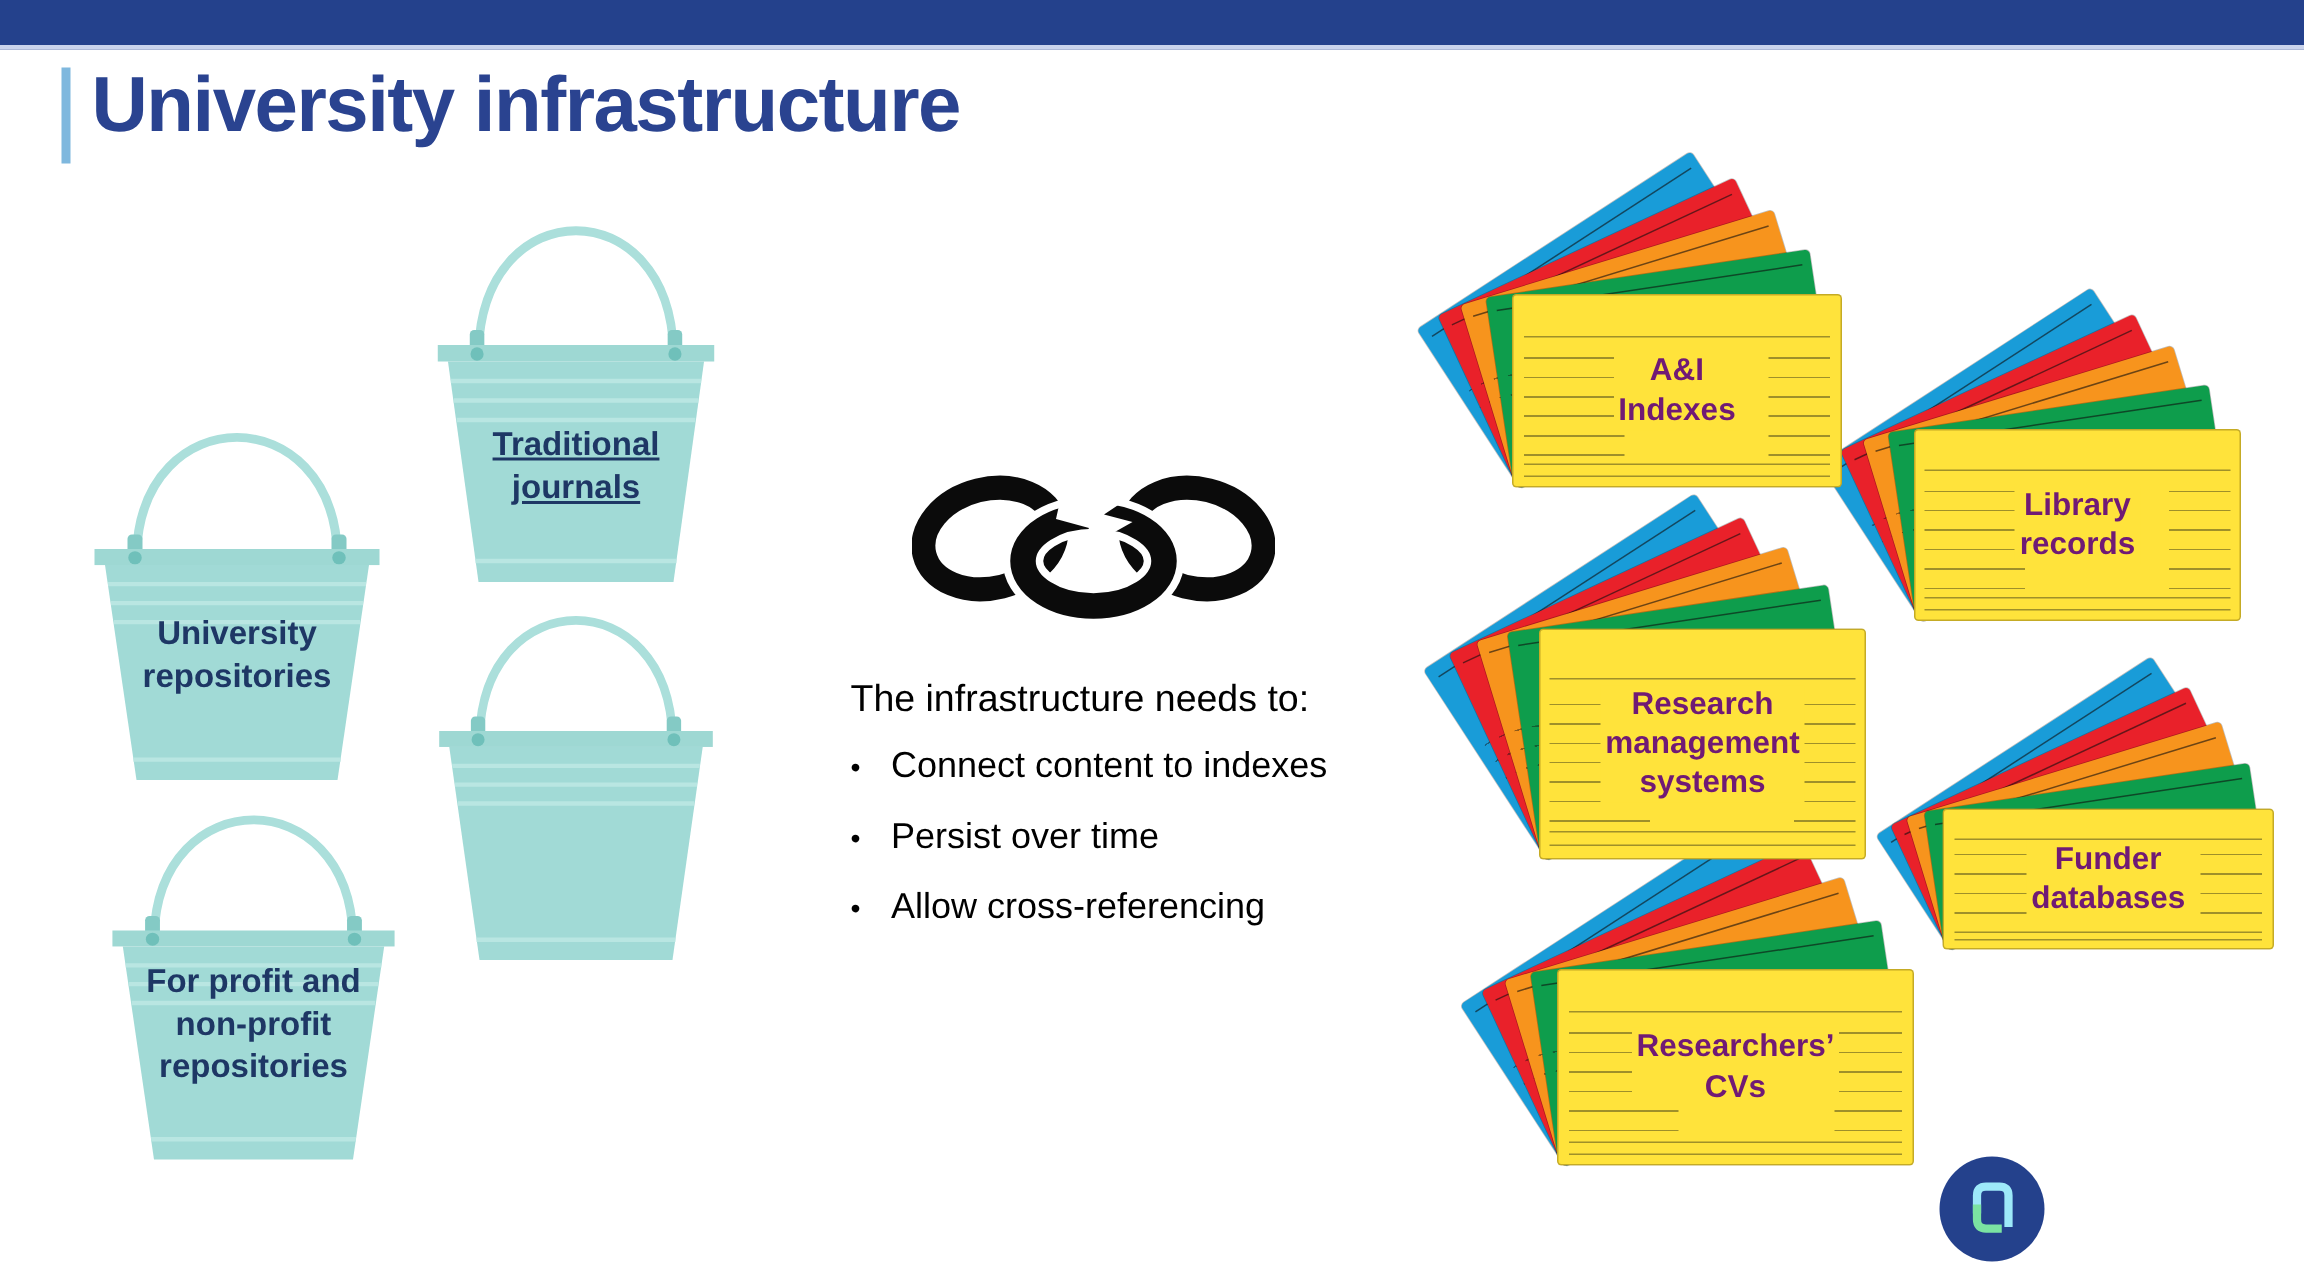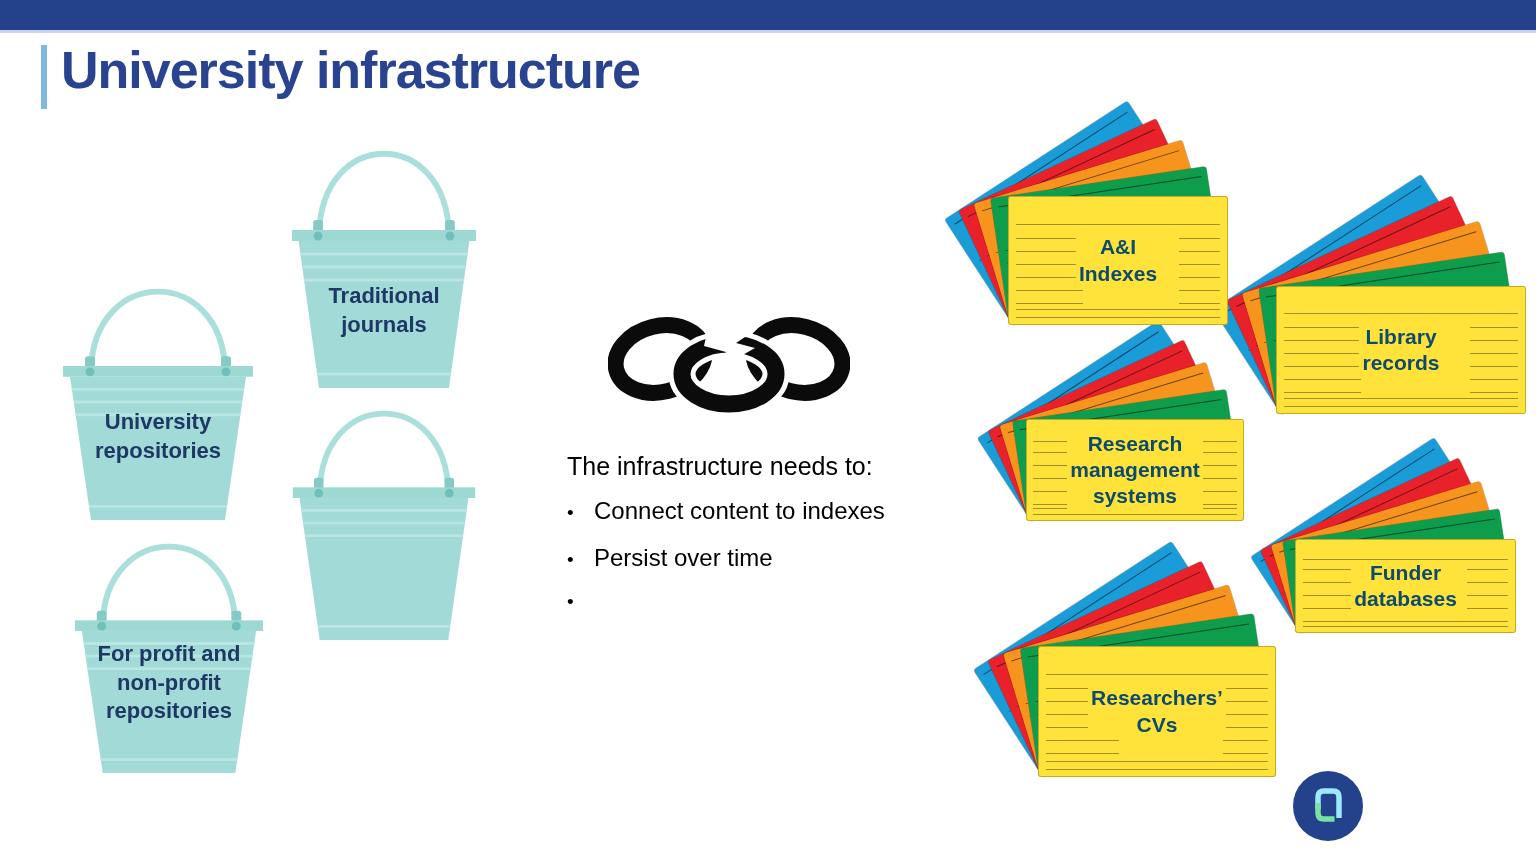--- a/index.html
+++ b/index.html
@@ -12,21 +12,21 @@
   .title-accent{position:absolute;left:41px;top:45px;width:6px;height:64px;background:#7FB8DE;}
   .slide-title{position:absolute;left:61px;top:40px;font-size:52px;font-weight:700;color:#2A4390;letter-spacing:-1px;white-space:nowrap;}
   
   .bucket{position:absolute;}
   .bucket svg{position:absolute;left:0;top:0;width:100%;height:100%;}
   .bucket-label{
     position:absolute;left:0;right:0;text-align:center;color:#1E3765;
     font-weight:700;font-size:22px;line-height:1.3;white-space:pre-line;
   }
   .bucket-1{left:287px;top:150px;width:194px;height:240px;}
-  .bucket-1 .bucket-label{top:132px;}
+  .bucket-1 .bucket-label{top:132px;text-decoration:underline;}
   .bucket-2{left:58px;top:288px;width:200px;height:234px;}
   .bucket-2 .bucket-label{top:120px;}
   .bucket-3{left:288px;top:410px;width:192px;height:232px;}
   .bucket-3 .bucket-label{top:124px;}
   .bucket-4{left:70px;top:543px;width:198px;height:232px;}
   .bucket-4 .bucket-label{top:97px;}
   
   .chain{position:absolute;left:608px;top:312px;width:242px;height:104px;}
   .center-heading{position:absolute;left:567px;top:452px;font-size:25px;color:#000;white-space:nowrap;}
   .center-bullets{position:absolute;left:567px;top:497px;margin:0;padding:0;display:grid;row-gap:19px;}
@@ -47,25 +47,25 @@
   .c-front::after,.c-front::before{content:none;}
   .ln-top,.ln-b1,.ln-b2{position:absolute;left:3%;right:3%;border-top:1px solid rgba(95,88,30,0.6);}
   .ln-top{top:21%;}
   .ln-b1{bottom:11%;}
   .ln-b2{bottom:5%;}
   .rules-left,.rules-right{position:absolute;top:32%;bottom:13%;
         background:repeating-linear-gradient(to bottom, rgba(95,88,30,0.6) 0 1px, transparent 1px 13px);}
   .rules-left{left:3%;width:31%;}
   .rules-right{right:3%;width:19%;}
   .card-label{position:absolute;left:0;top:0;width:100%;height:100%;display:flex;align-items:center;justify-content:center;
-        text-align:center;font-weight:700;font-size:21px;line-height:1.25;color:#0c4a6e;white-space:pre-line;}
+        text-align:center;font-weight:700;font-size:21px;line-height:1.25;color:#701a75;white-space:pre-line;}
   .card-label span{background:#FFE33B;padding:0 3px;}
   .stack-1{left:1008px;top:196px;width:218px;height:127px;z-index:15;}
-  .stack-2{left:1276px;top:286px;width:248px;height:126px;z-index:14;}
-  .stack-3{left:1026px;top:419px;width:216px;height:100px;z-index:13;}
+  .stack-2{left:1276px;top:286px;width:216px;height:126px;z-index:14;}
+  .stack-3{left:1026px;top:419px;width:216px;height:152px;z-index:13;}
   .stack-4{left:1295px;top:539px;width:219px;height:92px;z-index:12;}
   .stack-5{left:1038px;top:646px;width:236px;height:129px;z-index:11;}
   
   .logo{position:absolute;left:1292px;top:770px;display:flex;align-items:center;}
   .logo-mark{width:72px;height:72px;}
   .logo-text{margin-left:15px;font-weight:700;font-size:26px;line-height:1.18;color:#26418E;white-space:nowrap;}
 </style>
 </head>
 <body>
 
@@ -147,20 +147,21 @@
   <li>
       <span class="bullet-dot">•</span>
       <span>Connect content to indexes</span>
     </li>
   <li>
       <span class="bullet-dot">•</span>
       <span>Persist over time</span>
     </li>
   <li>
       <span class="bullet-dot">•</span>
+      <span>Allow cross-referencing</span>
     </li>
 </ul>
 
 <div class="stack stack-1">
   <div class="card c-blue"></div>
   <div class="card c-red"></div>
   <div class="card c-orange"></div>
   <div class="card c-green"></div>
   <div class="card c-front">
     <div class="ln-top"></div>

